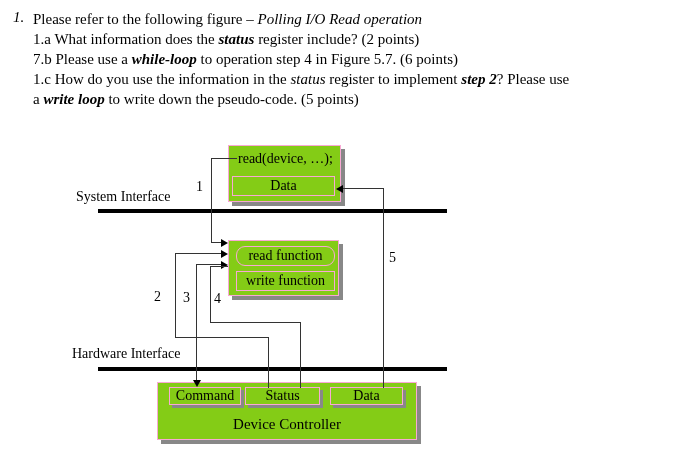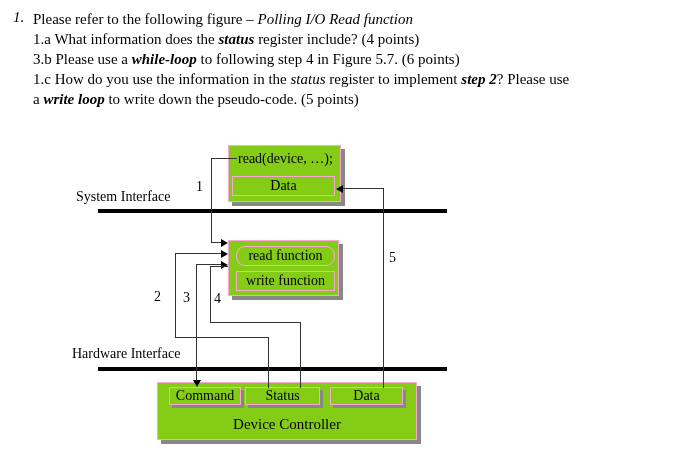--- a/index.html
+++ b/index.html
@@ -34,23 +34,23 @@
   .ar-down{position:absolute;width:0;height:0;
     border-left:4px solid transparent;border-right:4px solid transparent;
     border-top:7px solid #000;}
 </style>
 </head>
 <body>
 
 <div class="question">
   <span class="qnum">1.</span>
   <div class="qlines">
-      <div class="qline"><span>Please refer to the following figure – </span><span class="italic">Polling I/O Read function</span></div>
-      <div class="qline"><span>1.a What information does the </span><span class="bold-italic">status</span><span> register include? (4 points)</span></div>
-      <div class="qline"><span>3.b Please use a </span><span class="bold-italic">while-loop</span><span> to following </span><span class="bold">step 4</span><span> in Figure 5.7. (6 points)</span></div>
+      <div class="qline"><span>Please refer to the following figure – </span><span class="italic">Polling I/O Read operation</span></div>
+      <div class="qline"><span>1.a What information does the </span><span class="bold-italic">status</span><span> register include? (2 points)</span></div>
+      <div class="qline"><span>7.b Please use a </span><span class="bold-italic">while-loop</span><span> to operation </span><span class="bold">step 4</span><span> in Figure 5.7. (6 points)</span></div>
       <div class="qline"><span>1.c How do you use the information in the </span><span class="italic">status</span><span> register to implement </span><span class="bold-italic">step 2</span><span>? Please use</span></div>
       <div class="qline"><span>a </span><span class="bold-italic">write loop</span><span> to write down the pseudo-code. (5 points)</span></div>
     </div>
 </div>
 
 <div class="box shadow4" style="left:228px;top:145px;width:113px;height:57px;">
   <span style="position:absolute;left:9px;top:5px;font-size:14px;">read(device, …);</span>
 </div>
 <div class="box ctr" style="left:232px;top:176px;width:103px;height:20px;">
   <span>Data</span>

